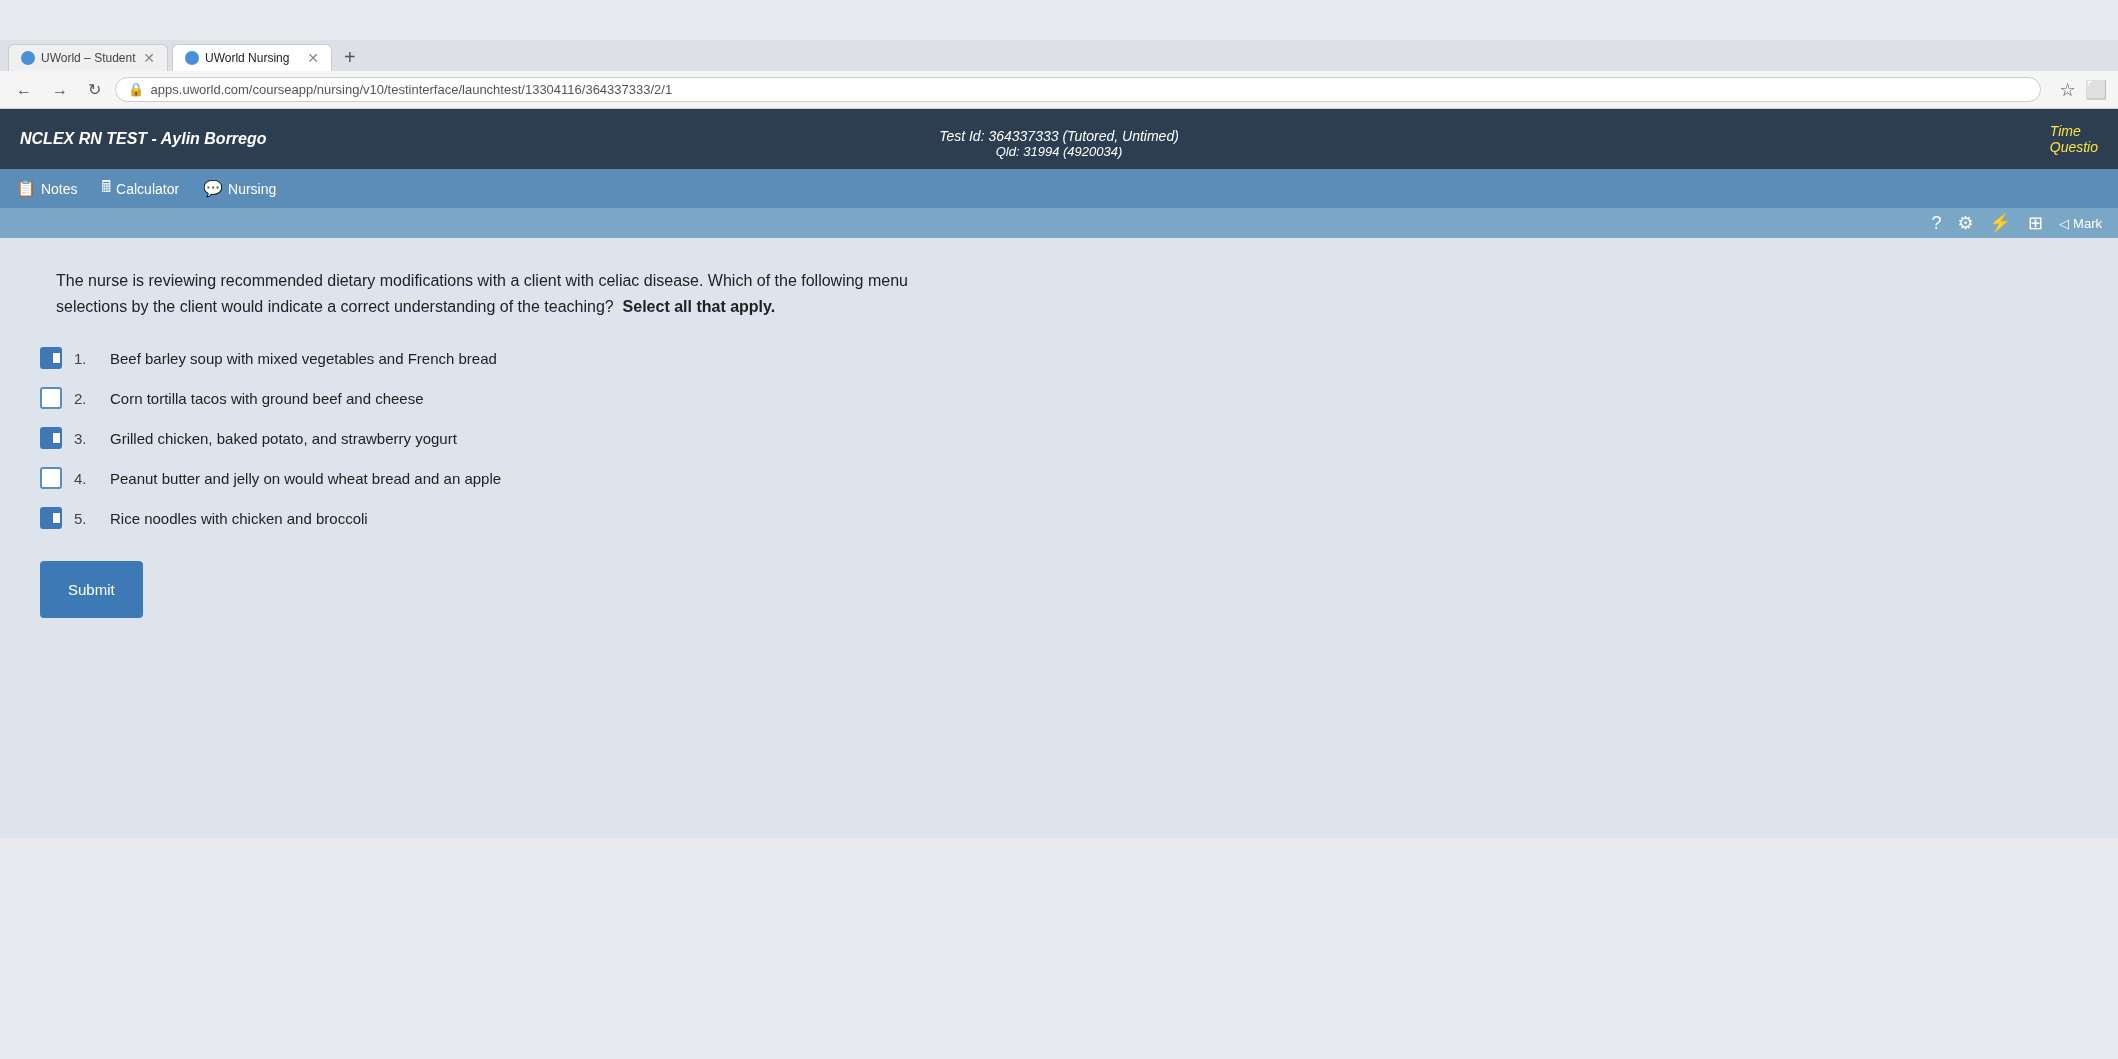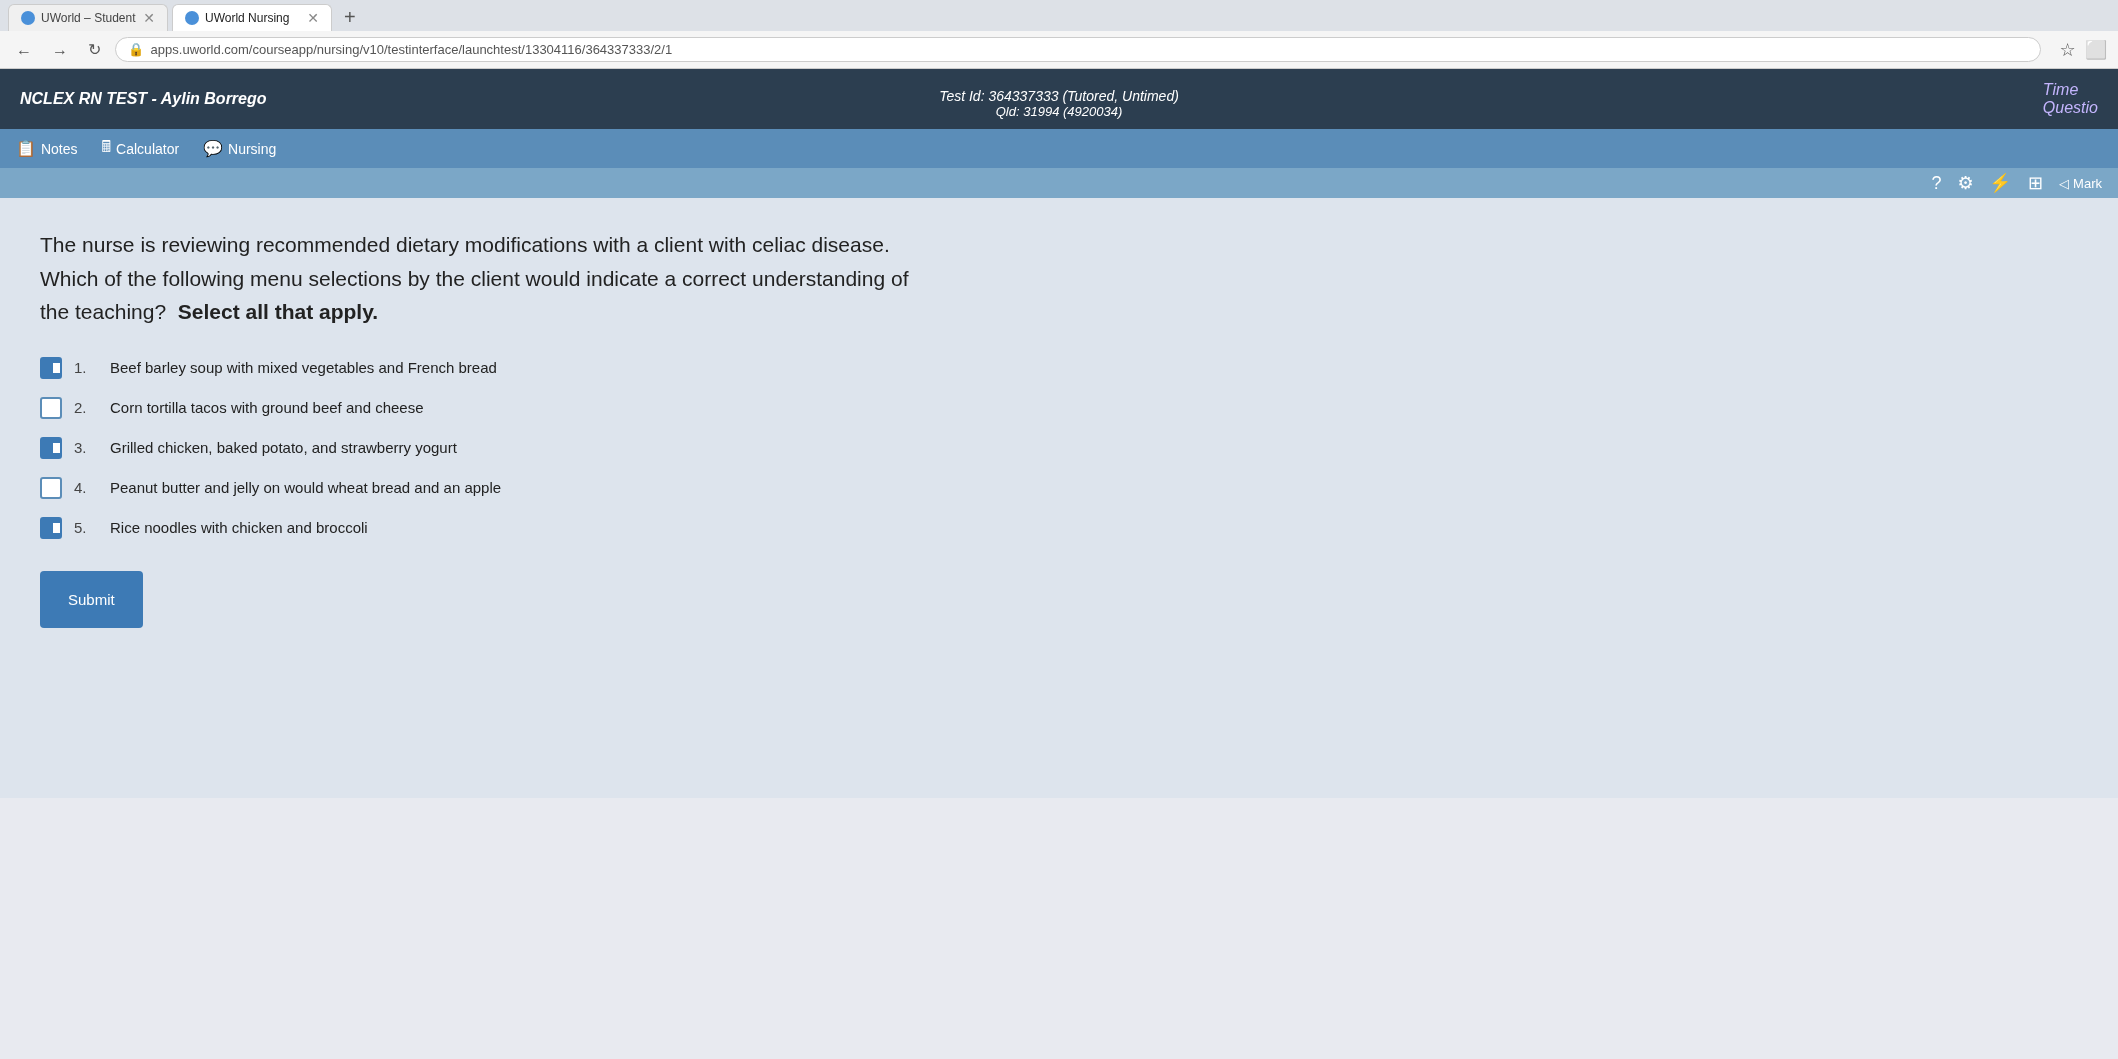--- a/index.html
+++ b/index.html
@@ -2,20 +2,21 @@
 <html><head>
   <meta charset="utf-8">
   <style>
     * { box-sizing: border-box; margin: 0; padding: 0; }
     body { font-family: Arial, sans-serif; background: #e8eaf0; min-height: 100vh; }
 
     
     .browser-chrome {
       background: #7dd3fc;
       border-bottom: 1px solid #ccc;
+      margin-top: 40px;
     }
     .tab-bar {
       display: flex;
       align-items: center;
       background: #dde1e7;
       padding: 4px 8px 0 8px;
       gap: 4px;
     }
     .browser-nav {
       display: flex;
@@ -118,22 +119,22 @@
       position: absolute;
       left: 50%;
       transform: translateX(-50%);
       text-align: center;
       margin-top: 8px;
     }
     .test-id { font-size: 14px; }
     .qld { font-size: 13px; }
     .header-right {
       margin-left: auto;
-      font-size: 16px;
-      color: #c4b5fd;
+      font-size: 14px;
+      color: #fde047;
     }
 
     
     .toolbar {
       background: #5b8db8;
       display: flex;
       align-items: center;
       padding: 6px 16px;
       gap: 24px;
     }
@@ -171,25 +172,26 @@
       cursor: pointer;
     }
 
     
     .main-content {
       background: #dde4ed;
       padding: 30px 40px;
       min-height: 600px;
     }
     .question-text {
-      font-size: 21px;
+      font-size: 16px;
       color: #222;
       line-height: 1.6;
       margin-bottom: 28px;
       max-width: 900px;
+      margin-left: 16px;
     }
     .question-text strong { font-weight: bold; }
 
     .answer-list {
       list-style: none;
       margin-bottom: 32px;
     }
     .answer-item {
       display: flex;
       align-items: center;

